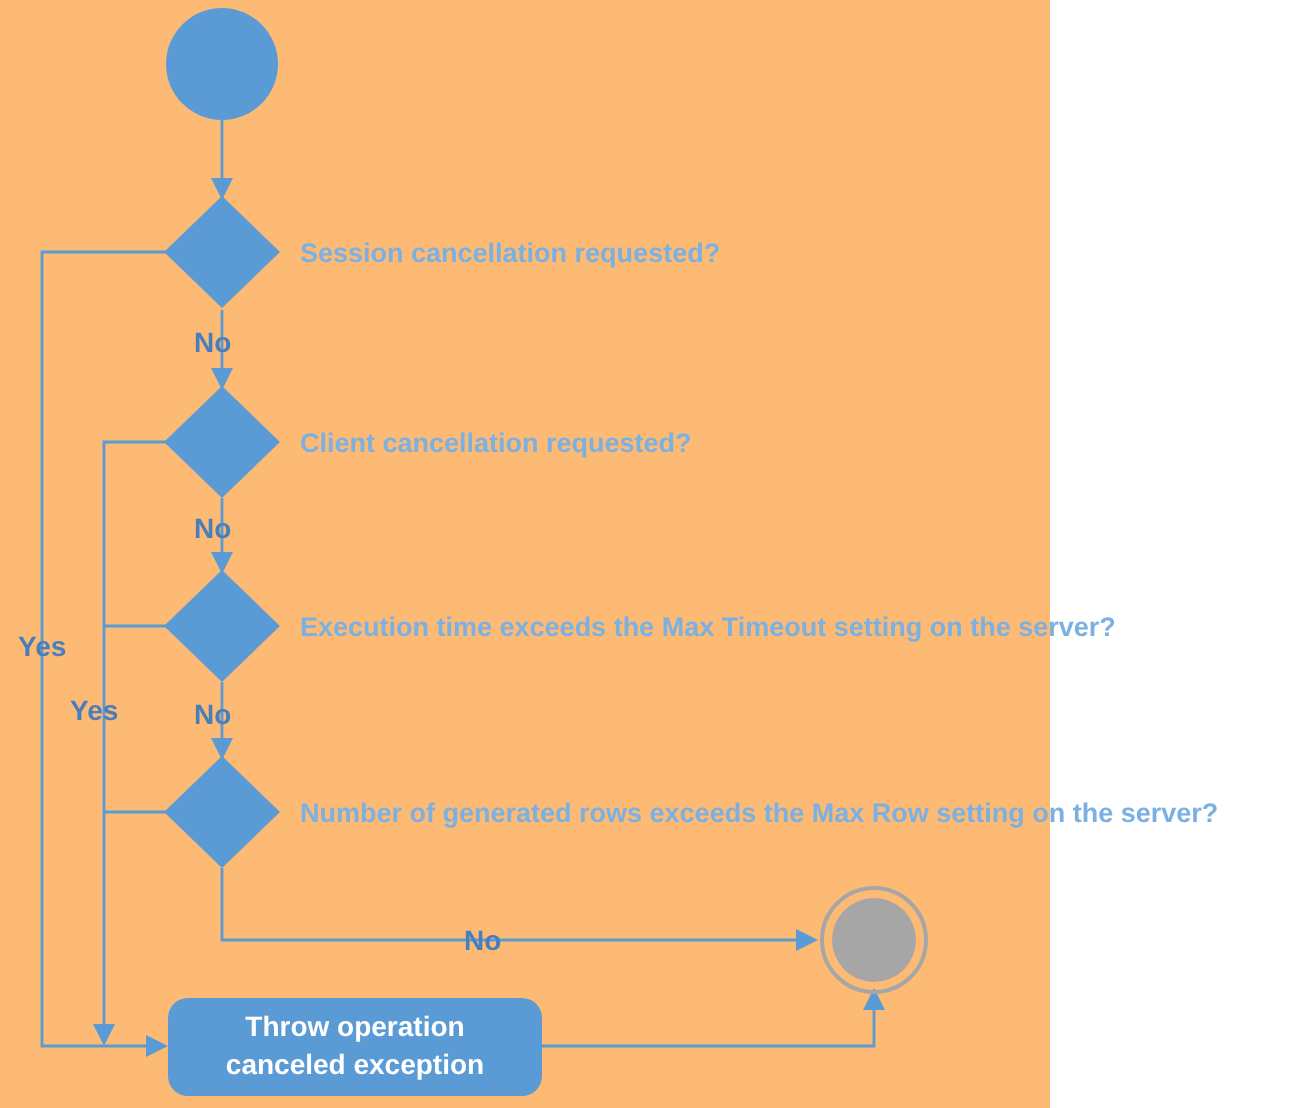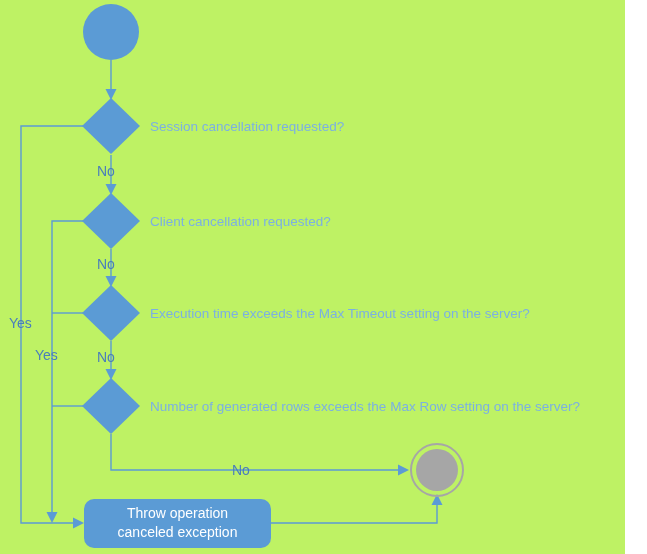--- a/index.html
+++ b/index.html
@@ -8,23 +8,24 @@
     background: #ffffff;
   }
   body {
     width: 647px;
     height: 554px;
     overflow: hidden;
     font-family: "Liberation Sans", sans-serif;
   }
   #flowchart-canvas {
     position: relative;
-    width: 625px;
+    width: 525px;
     height: 554px;
-    background: #bef264;
+    background: #fdba74;
+    font-weight: bold;
   }
   svg.diagram {
     display: block;
     width: 647px;
     height: 554px;
   }
   .node-shape {
     fill: #5b9bd5;
   }
   .end-outer-ring {

